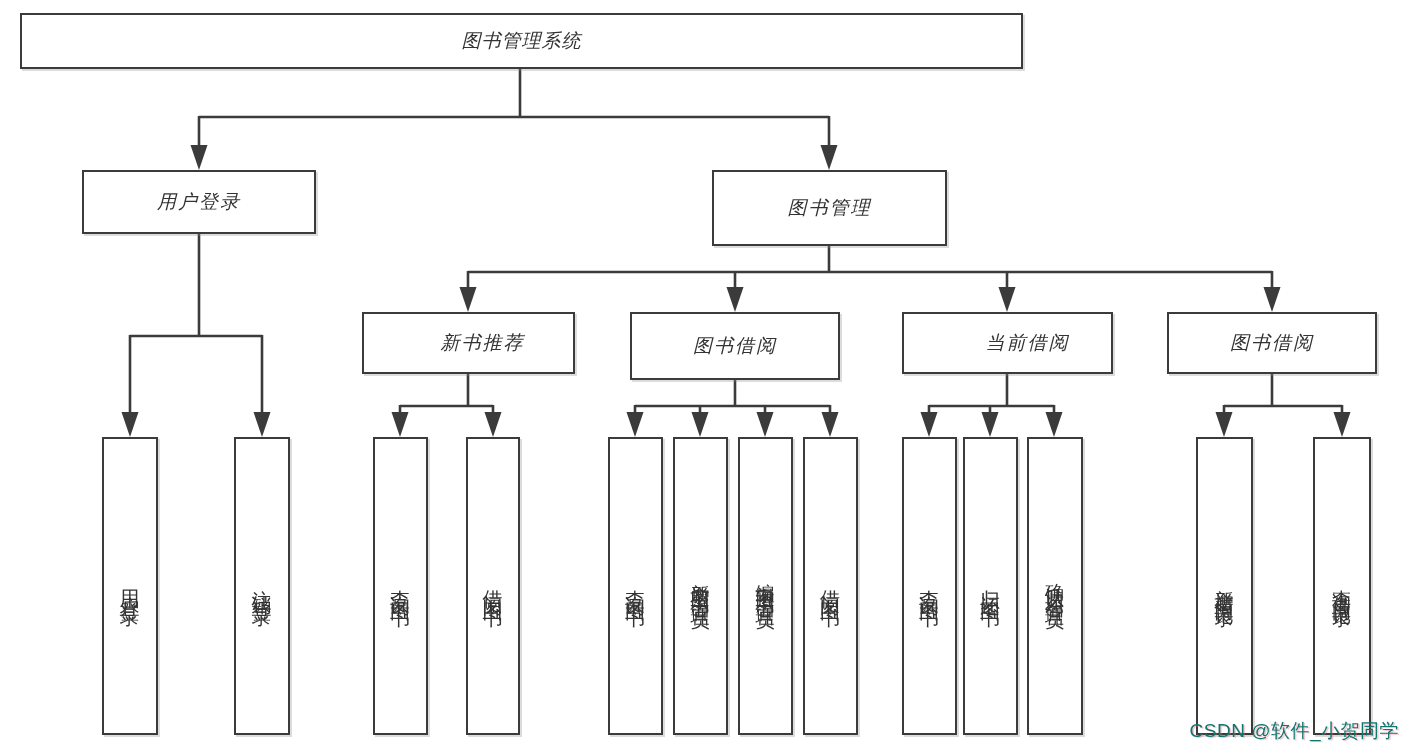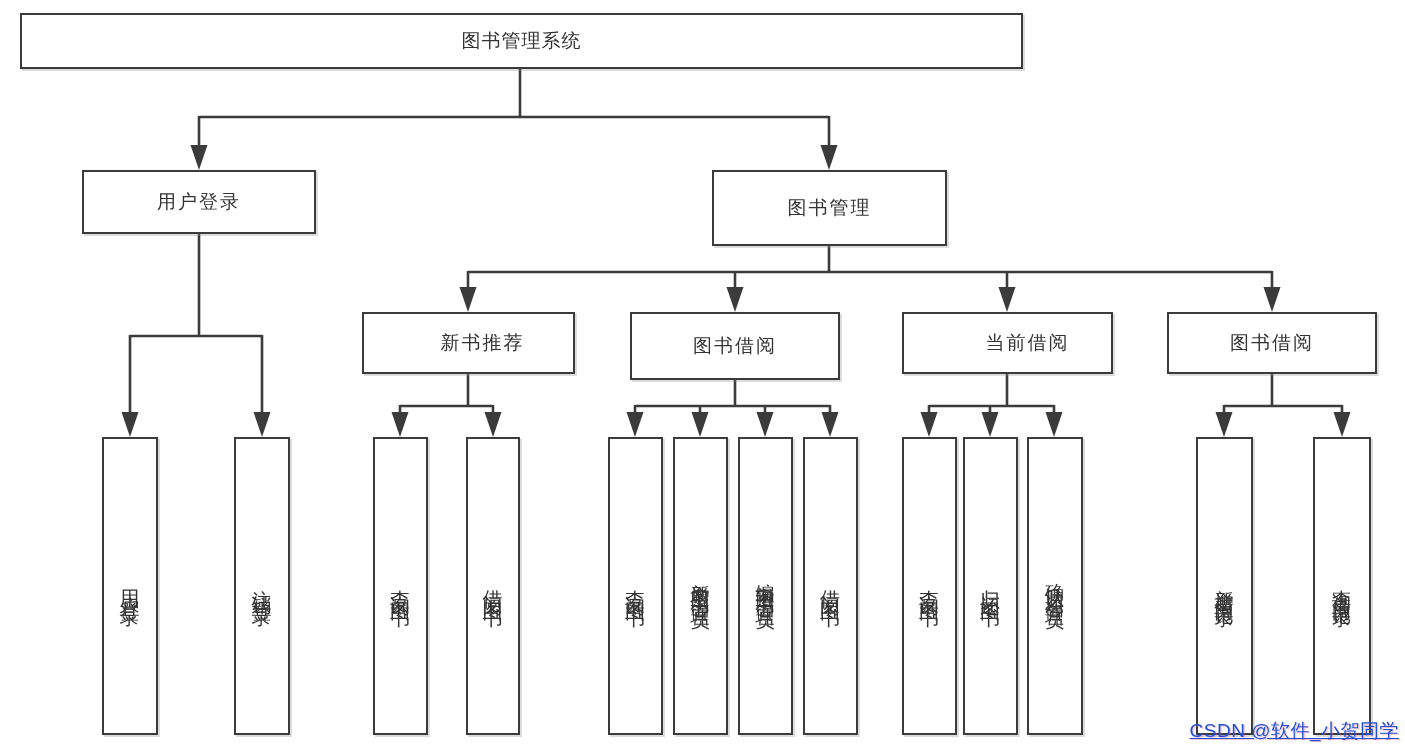--- a/index.html
+++ b/index.html
@@ -25,40 +25,40 @@
     box-shadow: 2px 2px 0 rgba(140,140,140,0.30);
     display: flex;
     align-items: center;
     justify-content: center;
     color: #333333;
   }
   .hnode span {
     font-size: 19px;
     letter-spacing: 2px;
     white-space: nowrap;
+    font-style: italic;
   }
   .root-node span { font-size: 19px; letter-spacing: 1px; }
   .vnode span {
     writing-mode: vertical-rl;
     text-orientation: mixed;
     font-size: 20px;
     letter-spacing: 6px;
     line-height: 1;
   }
   .vnode.longtext span { letter-spacing: 4px; font-size: 19px; }
   .watermark {
     position: absolute;
     right: 6px;
     bottom: 3px;
     font-size: 19px;
-    color: #1d4ed8;
+    color: #0f766e;
     letter-spacing: 0.5px;
     text-shadow: 1.5px 1px 0 rgba(235,105,125,0.38);
     white-space: nowrap;
-    text-decoration: underline;
   }
 </style>
 </head>
 <body>
 
 <div class="canvas">
 
   <svg class="connectors" viewBox="0 0 1405 747" xmlns="http://www.w3.org/2000/svg">
     <g stroke="#3b3b3b" stroke-width="2.6" fill="none">
 

